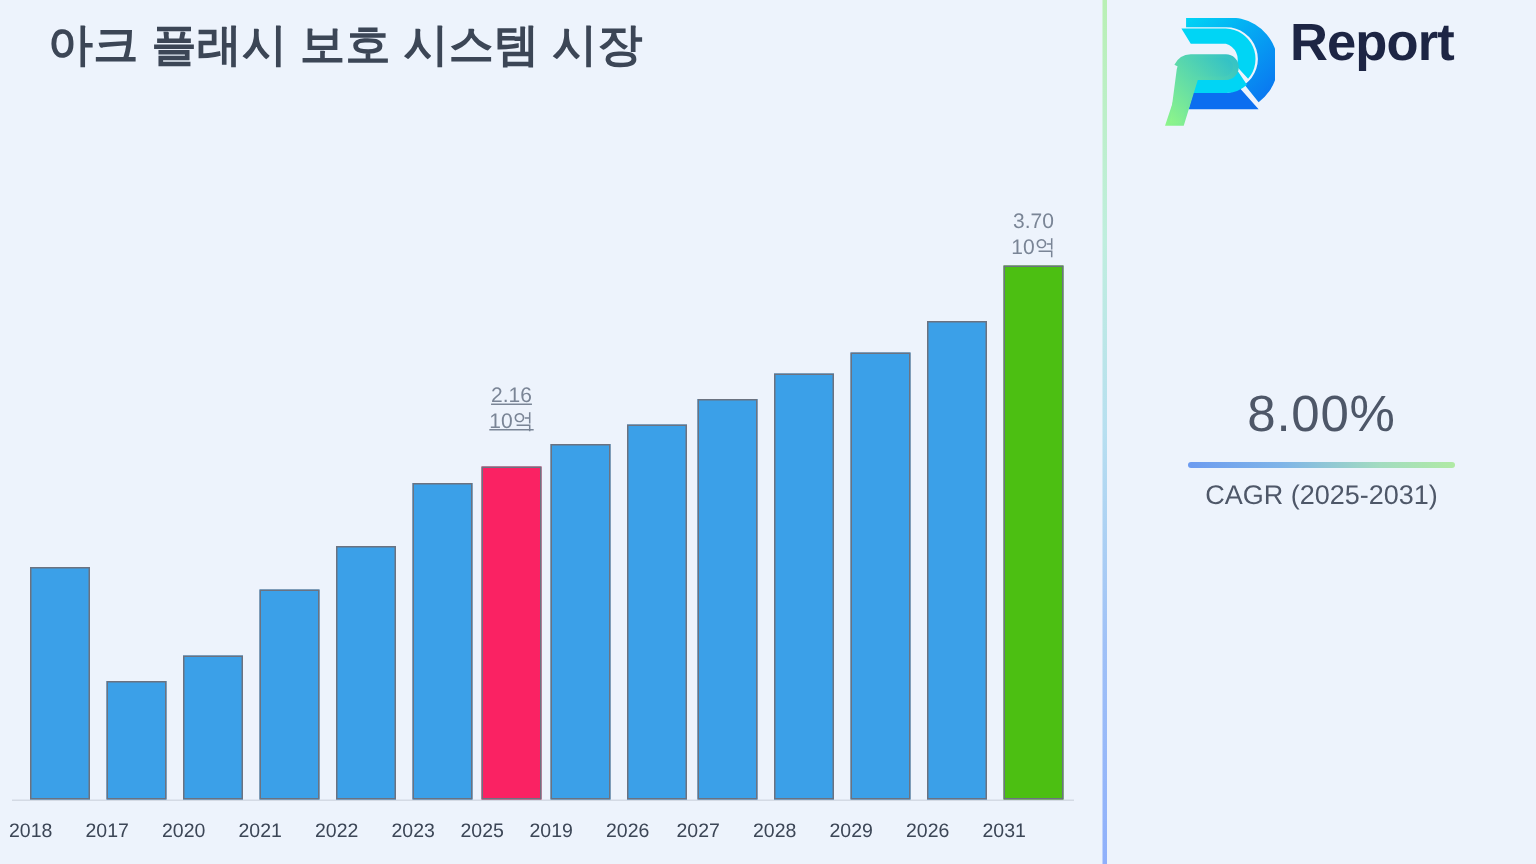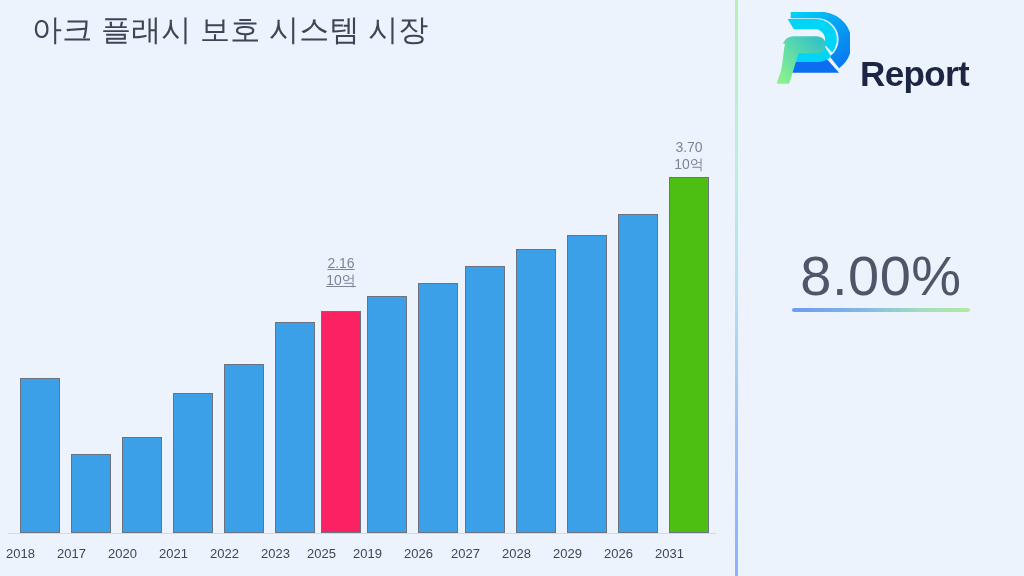--- a/index.html
+++ b/index.html
@@ -13,21 +13,21 @@
   #page{position:relative;width:1024px;height:576px;overflow:hidden;background:#edf3fc;}
 
   
   #chart-panel{
     position:absolute;left:0;top:0;width:736px;height:576px;
     background:#edf3fc;
   }
   #chart-title{
     position:absolute;left:32px;top:10px;
     font-size:30px;color:#3c4656;letter-spacing:.2px;
-    white-space:nowrap;font-weight:400;
+    white-space:nowrap;font-weight:700;
   }
 
   #plot{
     position:absolute;left:0;top:0;width:736px;height:576px;
   }
   #axis-line{
     position:absolute;left:8px;top:533px;width:708px;height:1px;
     background:#d4dae4;
   }
   .bar-group{
@@ -58,34 +58,34 @@
     background:linear-gradient(to bottom,#b9f0b4 0%,#bfeede 28%,#b7dff0 50%,#9fc0f7 75%,#8fb0fb 100%);
   }
 
   
   #brand-panel{
     position:absolute;left:738px;top:0;width:286px;height:576px;
     background:#edf3fc;
   }
   #logo-row{
     position:absolute;left:34px;top:12px;
-    display:flex;align-items:flex-end;gap:10px;
+    display:flex;align-items:flex-start;gap:10px;
   }
   #logo-mark{width:78px;height:78px;display:block;}
   #logo-word{
     font-size:35px;line-height:33px;font-weight:bold;
     color:#1d2544;letter-spacing:-.6px;
   }
   #logo-word div{display:block;}
 
   #cagr-block{
     position:absolute;left:0;top:252px;width:286px;text-align:center;
   }
   #cagr-value{
-    font-size:56px;color:#4e5768;font-weight:400;letter-spacing:.5px;
+    font-size:34px;color:#4e5768;font-weight:400;letter-spacing:.5px;
     line-height:48px;
   }
   #cagr-rule{
     width:178px;height:4px;margin:8px auto 6px auto;border-radius:2px;
     background:linear-gradient(to right,#6c9bf0 0%,#7fb4e8 35%,#a3dcc0 72%,#b0eaa4 100%);
   }
   #cagr-caption{
     font-size:18px;color:#4e5768;line-height:24px;
   }
 </style>
@@ -192,16 +192,17 @@
         <path d="M16 44 A12 12 0 0 1 28 34 H56 A8 8 0 0 1 56 50 H32 L20 90 H10 Z" fill="url(#gGreen)"></path>
       </svg>
       <div id="logo-word">
         <div>Report</div>
       </div>
     </div>
 
     <div id="cagr-block">
       <div id="cagr-value">8.00%</div>
       <div id="cagr-rule"></div>
+      <div id="cagr-caption">CAGR (2025-2031)</div>
     </div>
 
   </div>
 </div>
 
 </body></html>

